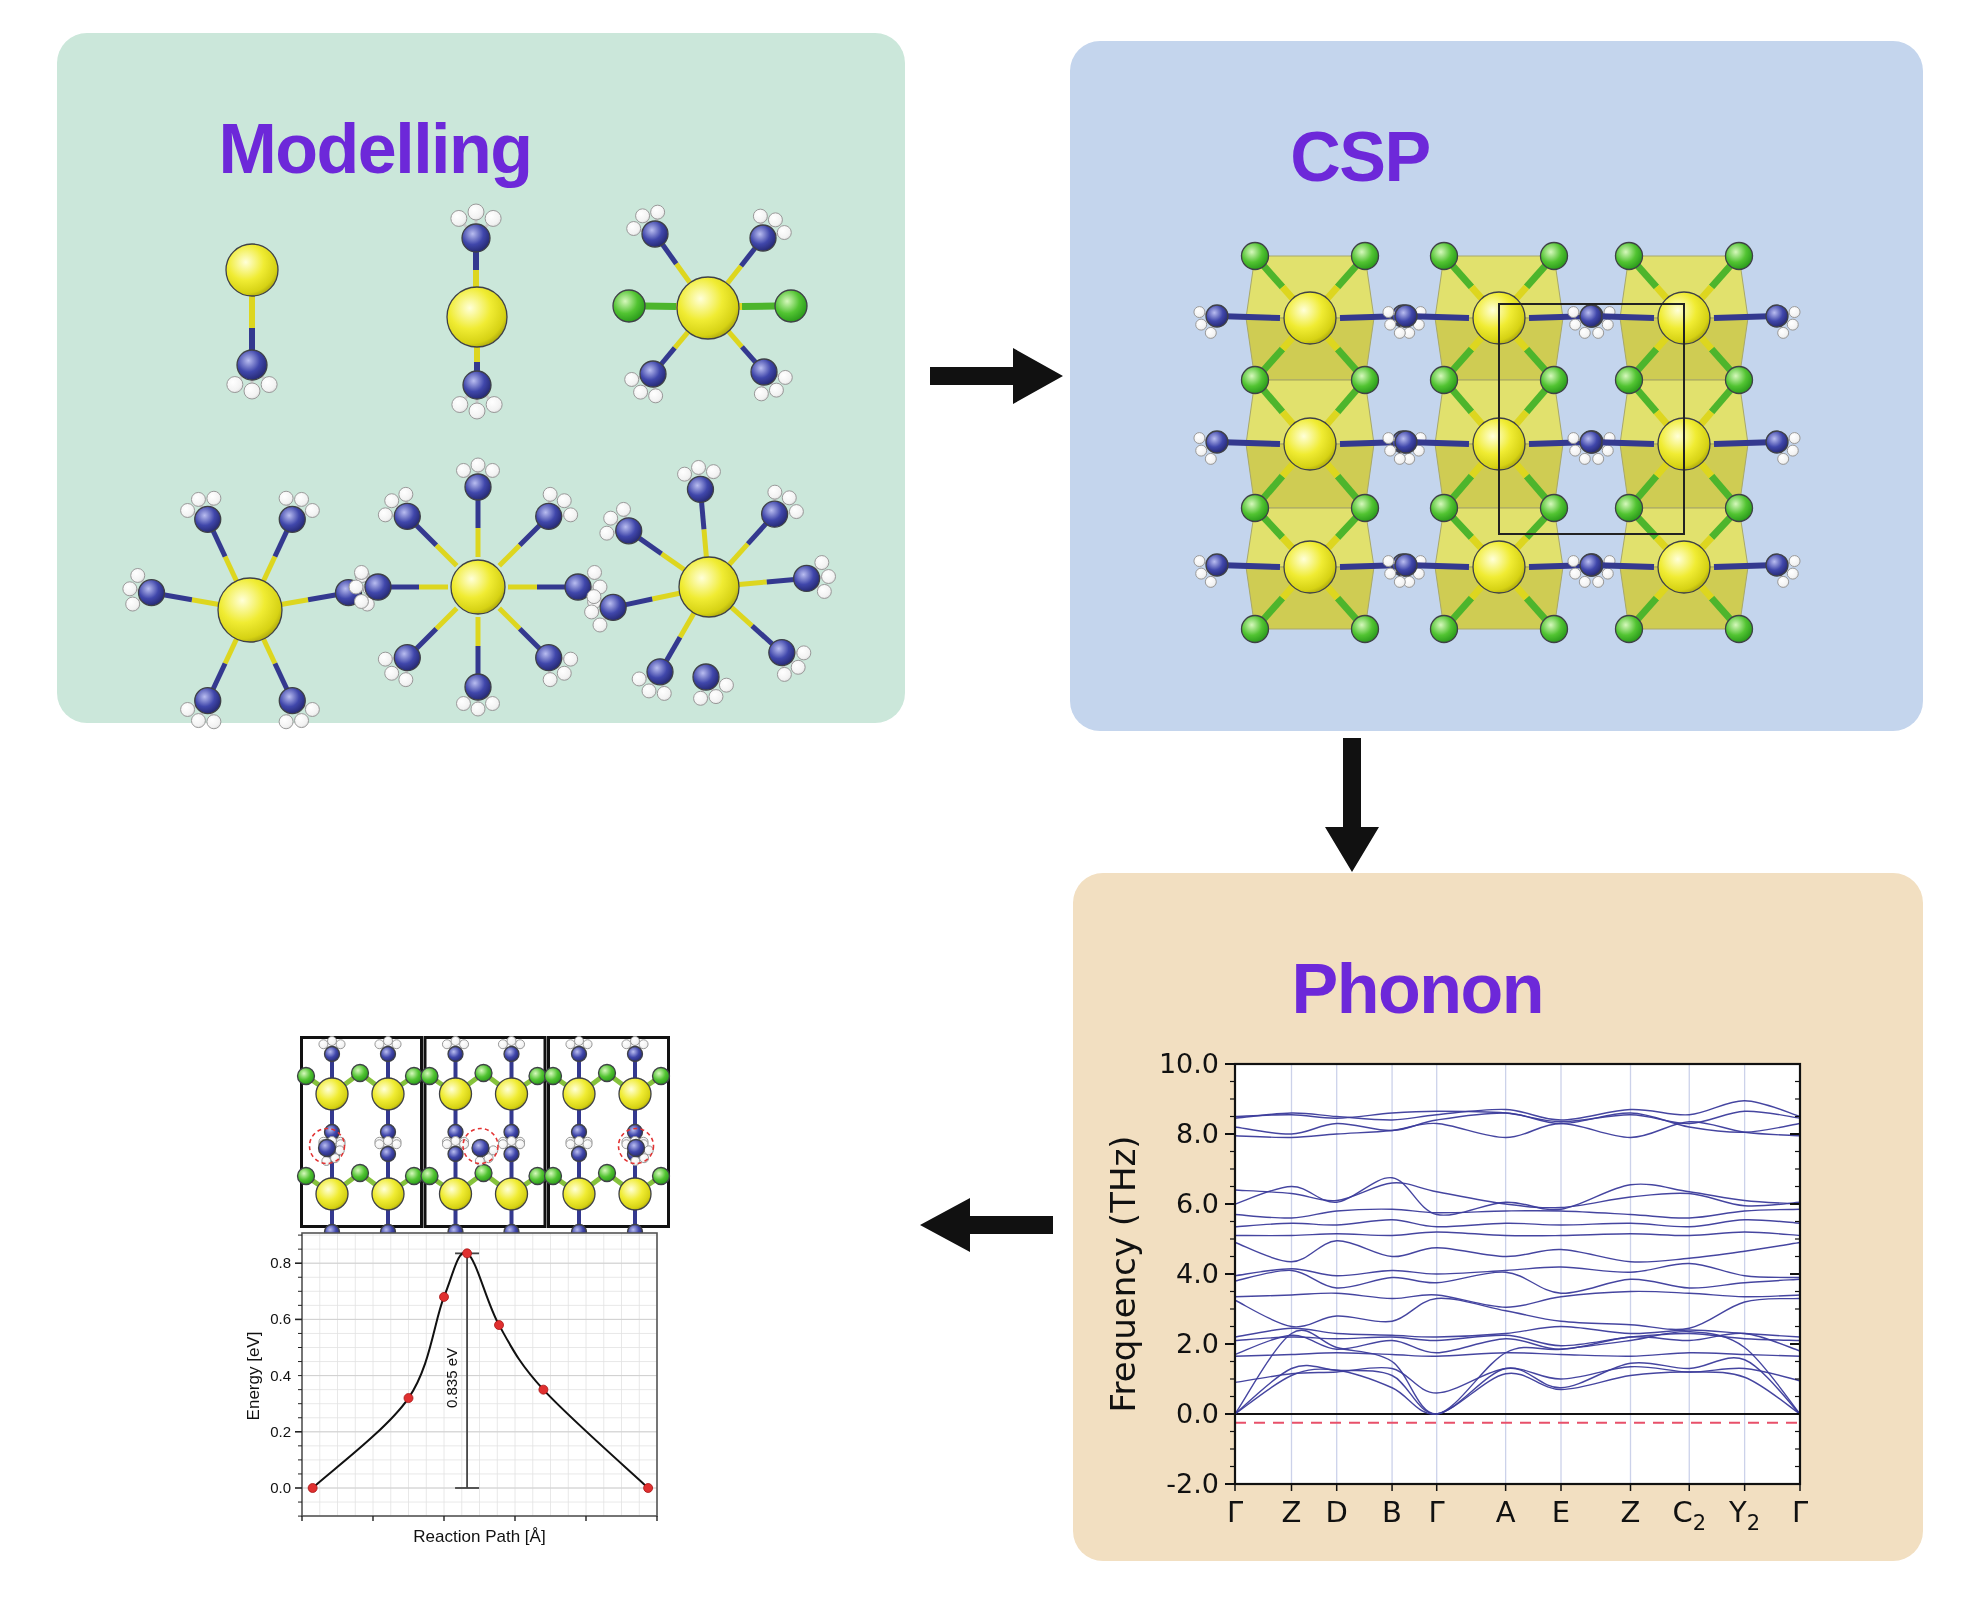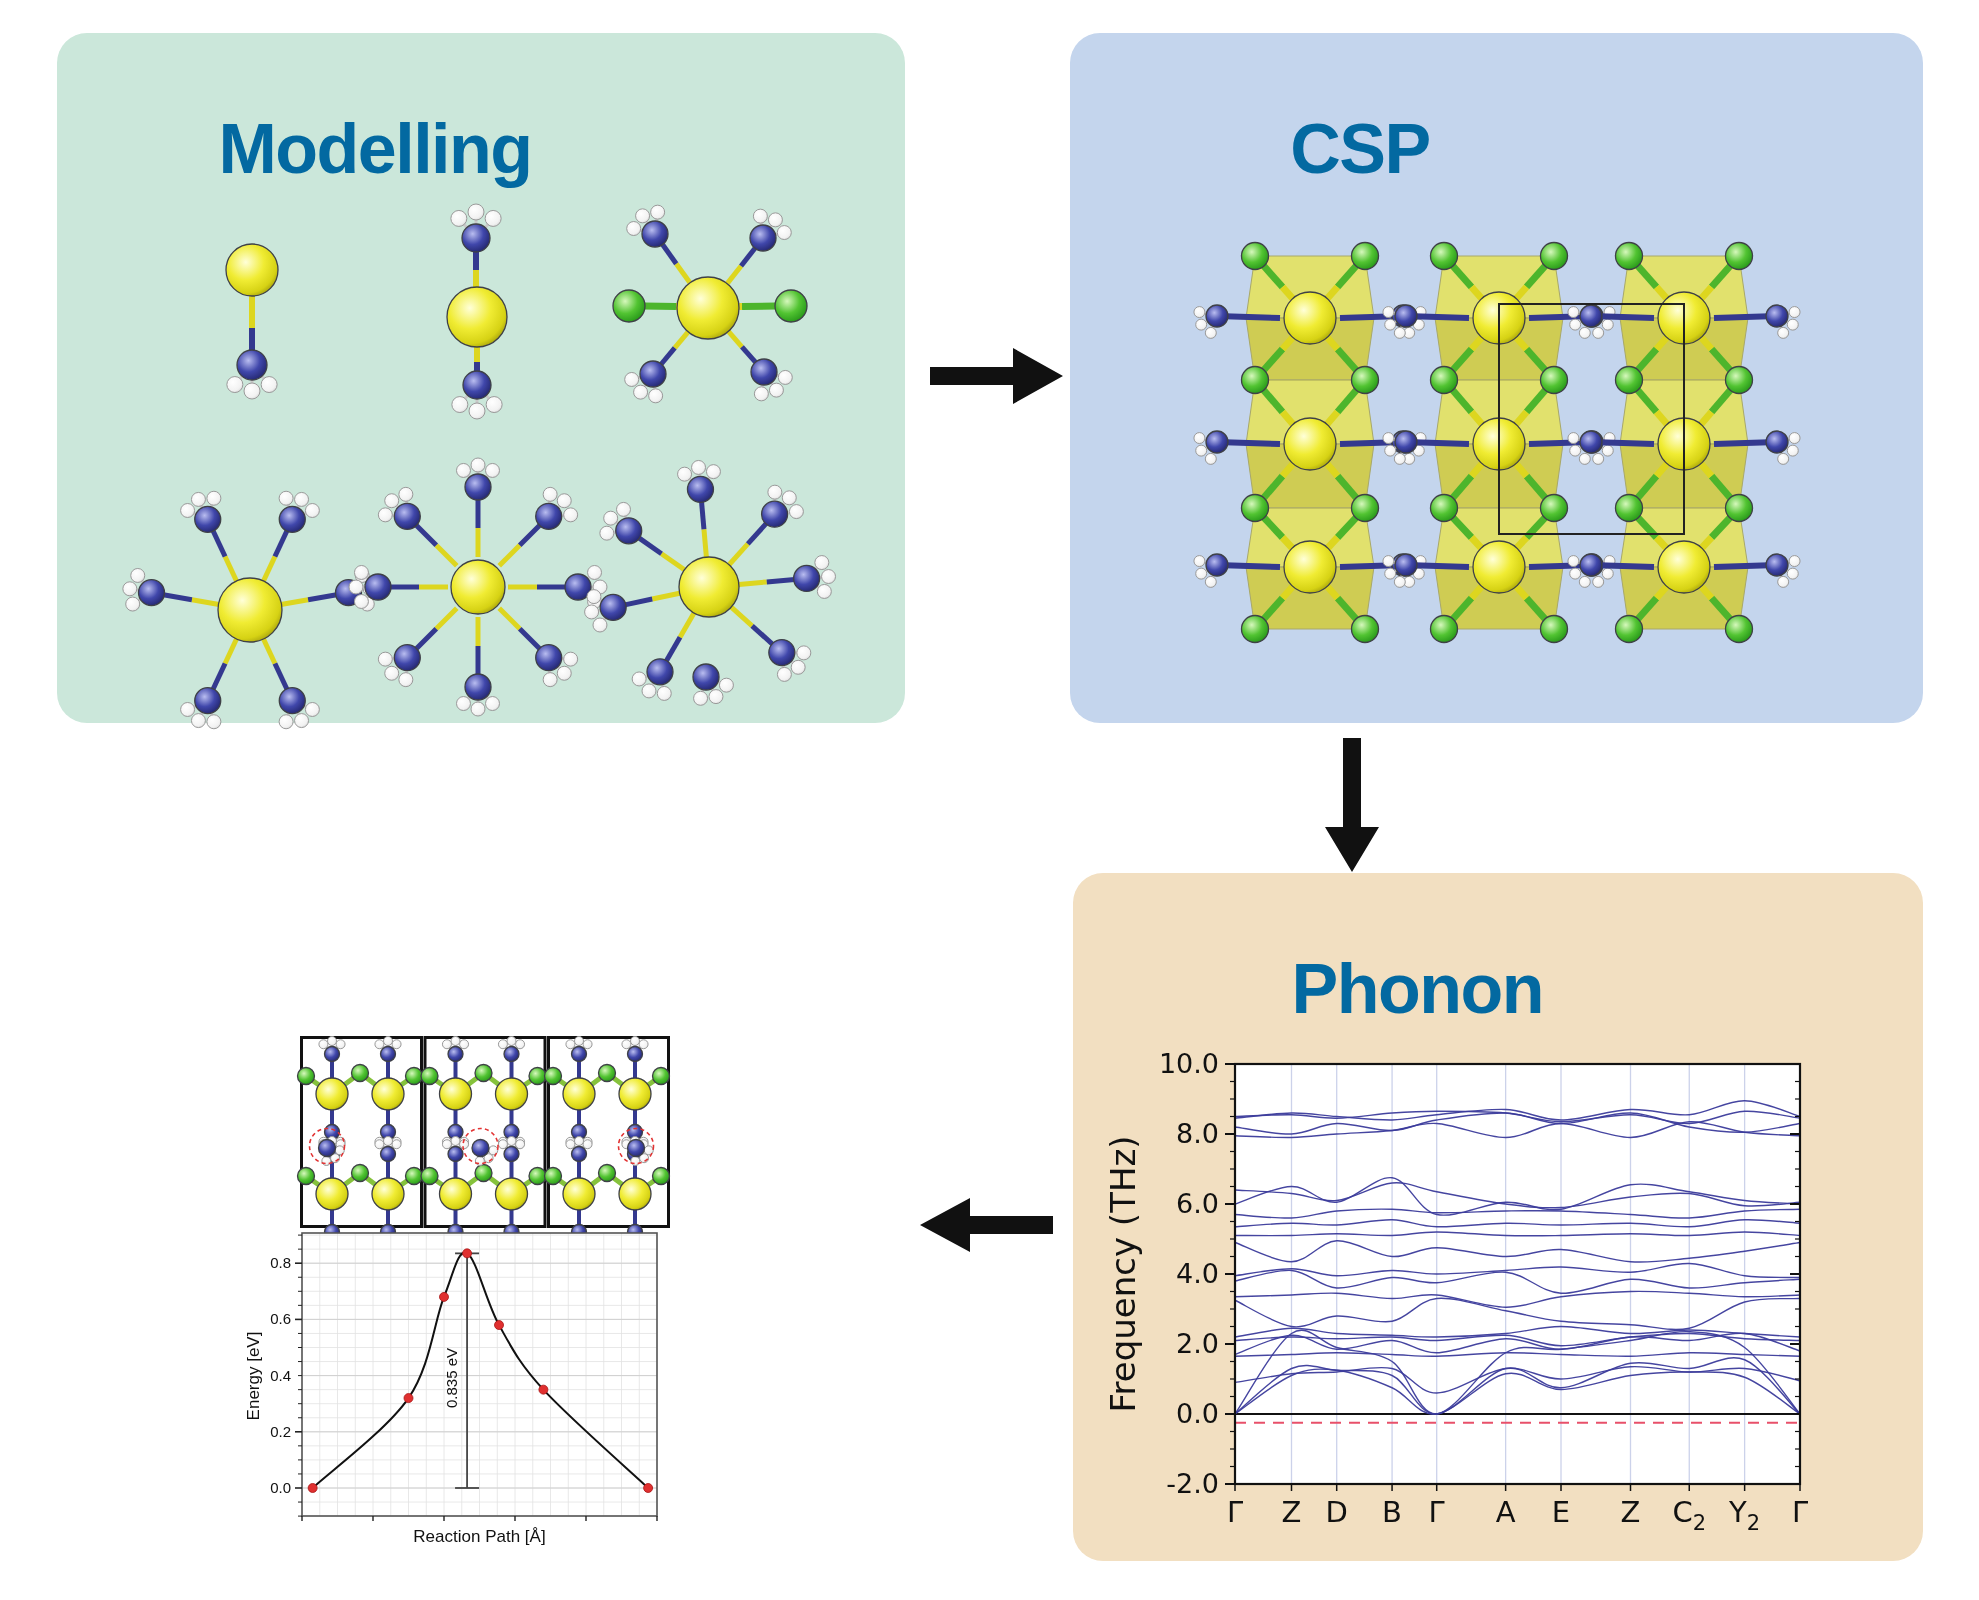--- a/index.html
+++ b/index.html
@@ -4,21 +4,21 @@
 <style>
   html,body{margin:0;padding:0;background:#fff;}
   .canvas{position:relative;width:1979px;height:1600px;background:#ffffff;overflow:hidden;
           font-family:"Liberation Sans",sans-serif;}
   .panel{position:absolute;border-radius:30px;}
   #panel-modelling{left:57px;top:33px;width:848px;height:690px;}
   #panel-csp{left:1070px;top:33px;width:853px;height:690px;}
   #panel-neb{left:57px;top:873px;width:848px;height:688px;}
   #panel-phonon{left:1073px;top:873px;width:850px;height:688px;}
   .panel-title{position:absolute;top:76px;left:0;text-align:center;
-    font-size:70px;font-weight:700;letter-spacing:-1.5px;color:#0369a1;
+    font-size:70px;font-weight:700;letter-spacing:-1.5px;color:#6d28d9;
     font-family:"Liberation Sans",sans-serif;}
   #title-modelling{width:75%;}
   #title-csp{width:68%;}
   #title-phonon{width:81%;}
   #title-neb{width:74%;}
   svg{position:absolute;overflow:visible;}
   #arrow-layer{left:0;top:0;pointer-events:none;}
 </style>
 </head>
 <body>
@@ -47,21 +47,21 @@
         <stop offset="0%" stop-color="#ffffff"></stop>
           <stop offset="70%" stop-color="#f2f2f2"></stop>
         <stop offset="100%" stop-color="#d4d4d4"></stop>
       </radialGradient>
     </defs>
   </svg>
 
   <div class="panel" id="panel-modelling" style="background: rgb(203, 231, 218);">
     <div class="panel-title" id="title-modelling">Modelling</div>
   </div>
-  <div class="panel" id="panel-csp" style="background: rgb(196, 213, 237);">
+  <div class="panel" id="panel-csp" style="background: rgb(196, 213, 237); margin-top: 8px;">
     <div class="panel-title" id="title-csp">CSP</div>
   </div>
   <div class="panel" id="panel-phonon" style="background: rgb(242, 223, 193);">
     <div class="panel-title" id="title-phonon">Phonon</div>
   </div>
 
   <svg id="mol-modelling" style="left:60px;top:150px;" width="800" height="580">
       <line x1="192" y1="146" x2="192" y2="178" stroke="#ddd61f" stroke-width="6"></line>
       <line x1="192" y1="178" x2="192" y2="210" stroke="#34398f" stroke-width="6"></line>
       <circle cx="192" cy="120" r="26" fill="url(#gradY)" stroke="#3f4147" stroke-width="1.3"></circle>

